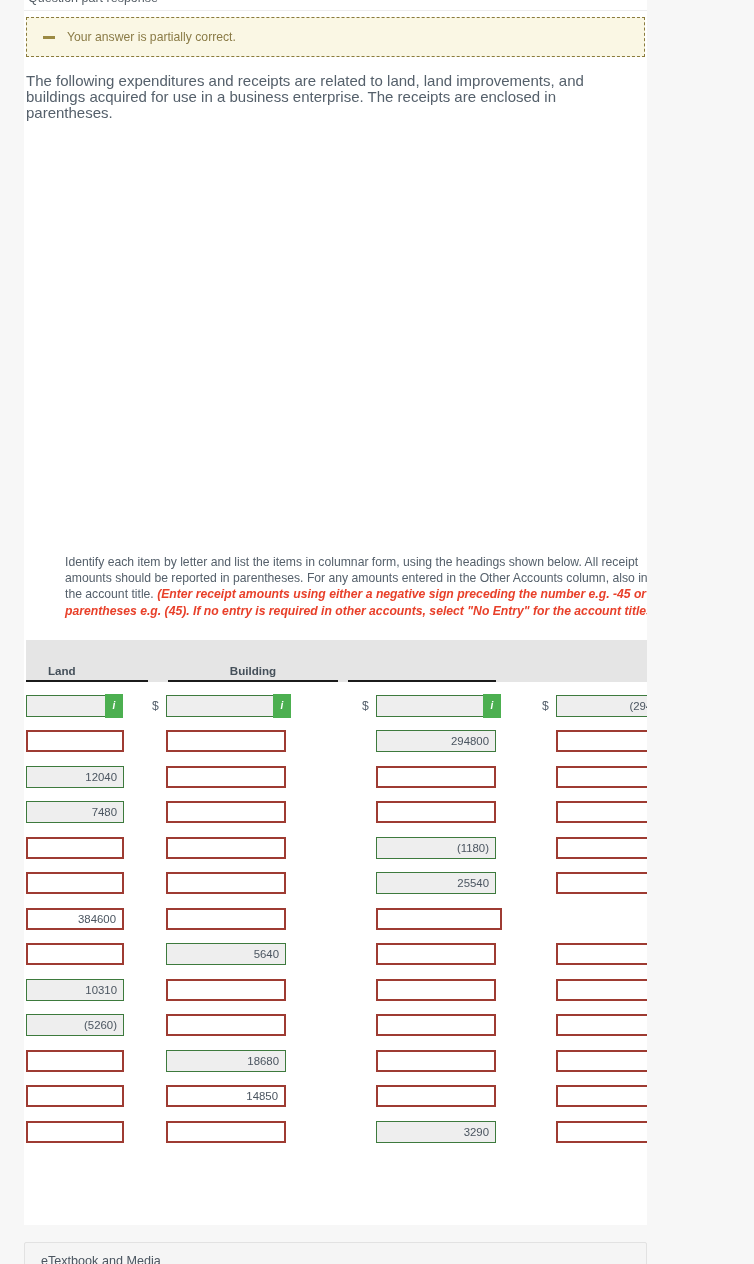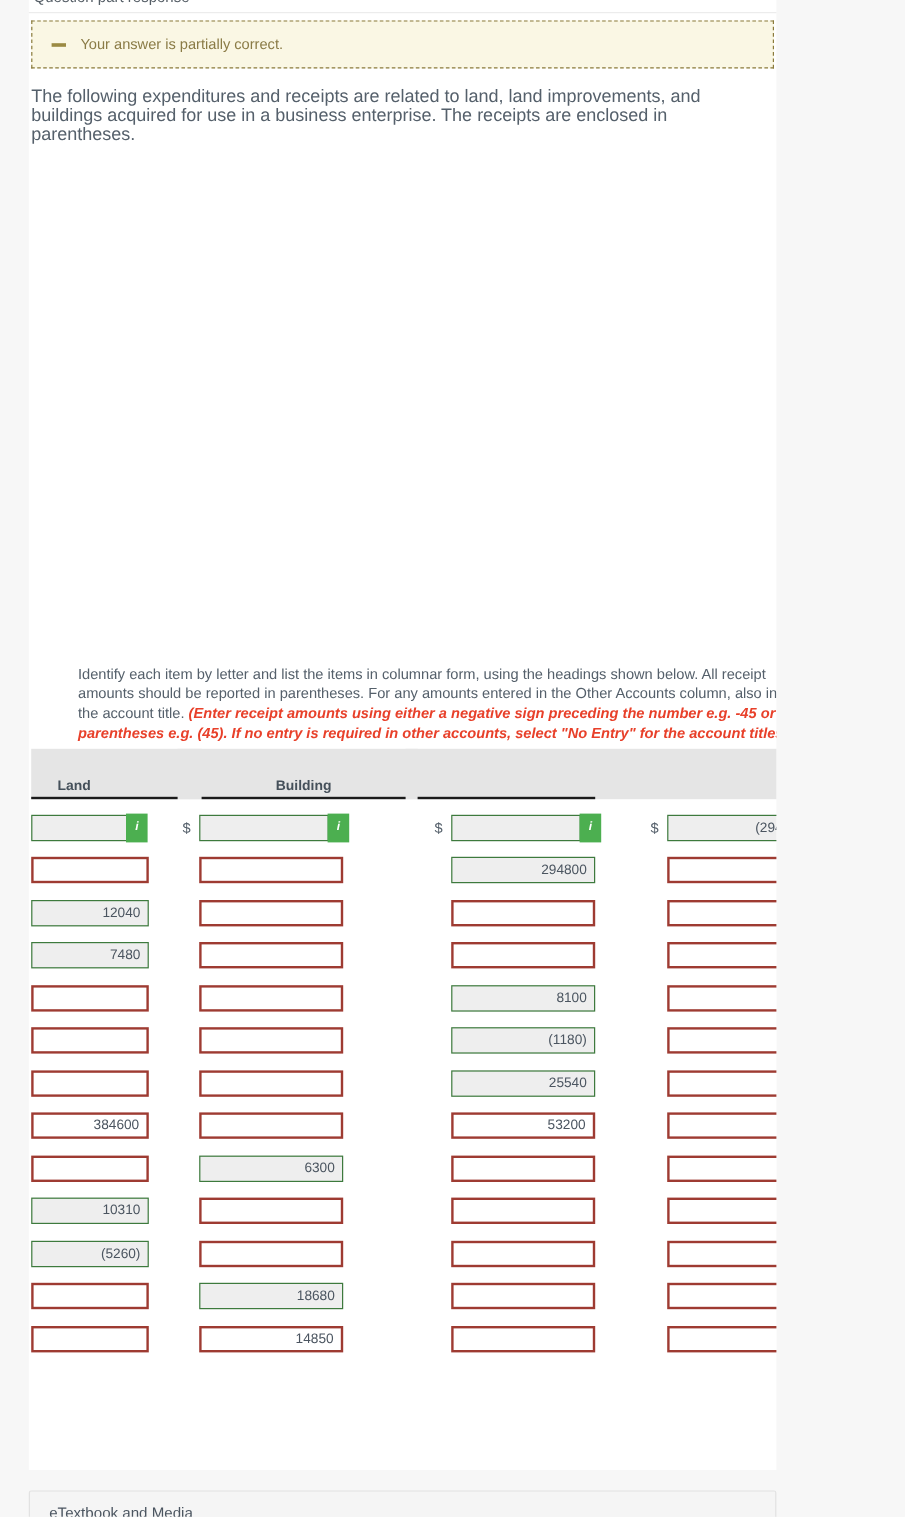--- a/index.html
+++ b/index.html
@@ -78,21 +78,21 @@
   .instructions em {
     color: #e8402a; font-style: italic; font-weight: bold;
   }
 
   
   .answer-table {
     position: absolute; left: 2px; top: 613px;
     width: 660px;
   }
   .thead {
-    display: flex; background: #e5e5e5; height: 42px; align-items: flex-end;
+    display: flex; background: #e5e5e5; height: 42px; align-items: flex-end; margin-top: 16px;
   }
   .th {
     position: relative; height: 42px;
     display: flex; align-items: flex-end; justify-content: center;
     padding-bottom: 5px;
     font-size: 11.6px; font-weight: bold; color: #45505a;
     line-height: 13px; text-align: center;
   }
   .th::after {
     content: ""; position: absolute; left: 0; right: 0; bottom: 0;
@@ -349,37 +349,20 @@
           <div class="irow">
             <div class="cell cell-land">
               <div class="inp wrong w-land"></div>
             </div>
             <div class="cell cell-li">
               <span class="dollar blank" style="visibility: hidden;">$</span>
               <div class="inp wrong w-li"></div>
             </div>
             <div class="cell cell-bld">
               <span class="dollar blank" style="visibility: hidden;">$</span>
-              <div class="inp correct w-bld">8100</div>
-            </div>
-            <div class="cell cell-other">
-              <span class="dollar blank" style="visibility: hidden;">$</span>
-              <div class="inp wrong w-other"></div>
-            </div>
-          </div>
-          <div class="irow">
-            <div class="cell cell-land">
-              <div class="inp wrong w-land"></div>
-            </div>
-            <div class="cell cell-li">
-              <span class="dollar blank" style="visibility: hidden;">$</span>
-              <div class="inp wrong w-li"></div>
-            </div>
-            <div class="cell cell-bld">
-              <span class="dollar blank" style="visibility: hidden;">$</span>
               <div class="inp correct w-bld">(1180)</div>
             </div>
             <div class="cell cell-other">
               <span class="dollar blank" style="visibility: hidden;">$</span>
               <div class="inp wrong w-other"></div>
             </div>
           </div>
           <div class="irow">
             <div class="cell cell-land">
               <div class="inp wrong w-land"></div>
@@ -398,36 +381,32 @@
             </div>
           </div>
           <div class="irow">
             <div class="cell cell-land">
               <div class="inp wrong w-land">384600</div>
             </div>
             <div class="cell cell-li">
               <span class="dollar blank" style="visibility: hidden;">$</span>
               <div class="inp wrong w-li"></div>
             </div>
-            <div class="cell cell-bld">
-              <span class="dollar blank" style="visibility: hidden;">$</span>
-              <div class="inp wrong w-bld">53200</div>
-            </div>
-            <div class="cell cell-other">
-              <span class="dollar blank" style="visibility: hidden;">$</span>
-              <div class="inp wrong w-other"></div>
-            </div>
-          </div>
-          <div class="irow">
-            <div class="cell cell-land">
-              <div class="inp wrong w-land"></div>
-            </div>
-            <div class="cell cell-li">
-              <span class="dollar blank" style="visibility: hidden;">$</span>
-              <div class="inp correct w-li">6300</div>
+            <div class="cell cell-other">
+              <span class="dollar blank" style="visibility: hidden;">$</span>
+              <div class="inp wrong w-other"></div>
+            </div>
+          </div>
+          <div class="irow">
+            <div class="cell cell-land">
+              <div class="inp wrong w-land"></div>
+            </div>
+            <div class="cell cell-li">
+              <span class="dollar blank" style="visibility: hidden;">$</span>
+              <div class="inp correct w-li">5640</div>
             </div>
             <div class="cell cell-bld">
               <span class="dollar blank" style="visibility: hidden;">$</span>
               <div class="inp wrong w-bld"></div>
             </div>
             <div class="cell cell-other">
               <span class="dollar blank" style="visibility: hidden;">$</span>
               <div class="inp wrong w-other"></div>
             </div>
           </div>
@@ -486,20 +465,37 @@
             <div class="cell cell-land">
               <div class="inp wrong w-land"></div>
             </div>
             <div class="cell cell-li">
               <span class="dollar blank" style="visibility: hidden;">$</span>
               <div class="inp wrong w-li">14850</div>
             </div>
             <div class="cell cell-bld">
               <span class="dollar blank" style="visibility: hidden;">$</span>
               <div class="inp wrong w-bld"></div>
+            </div>
+            <div class="cell cell-other">
+              <span class="dollar blank" style="visibility: hidden;">$</span>
+              <div class="inp wrong w-other"></div>
+            </div>
+          </div>
+          <div class="irow">
+            <div class="cell cell-land">
+              <div class="inp wrong w-land"></div>
+            </div>
+            <div class="cell cell-li">
+              <span class="dollar blank" style="visibility: hidden;">$</span>
+              <div class="inp wrong w-li"></div>
+            </div>
+            <div class="cell cell-bld">
+              <span class="dollar blank" style="visibility: hidden;">$</span>
+              <div class="inp correct w-bld">3290</div>
             </div>
             <div class="cell cell-other">
               <span class="dollar blank" style="visibility: hidden;">$</span>
               <div class="inp wrong w-other"></div>
             </div>
           </div>
         </div>
     </div>
 
   </div>

